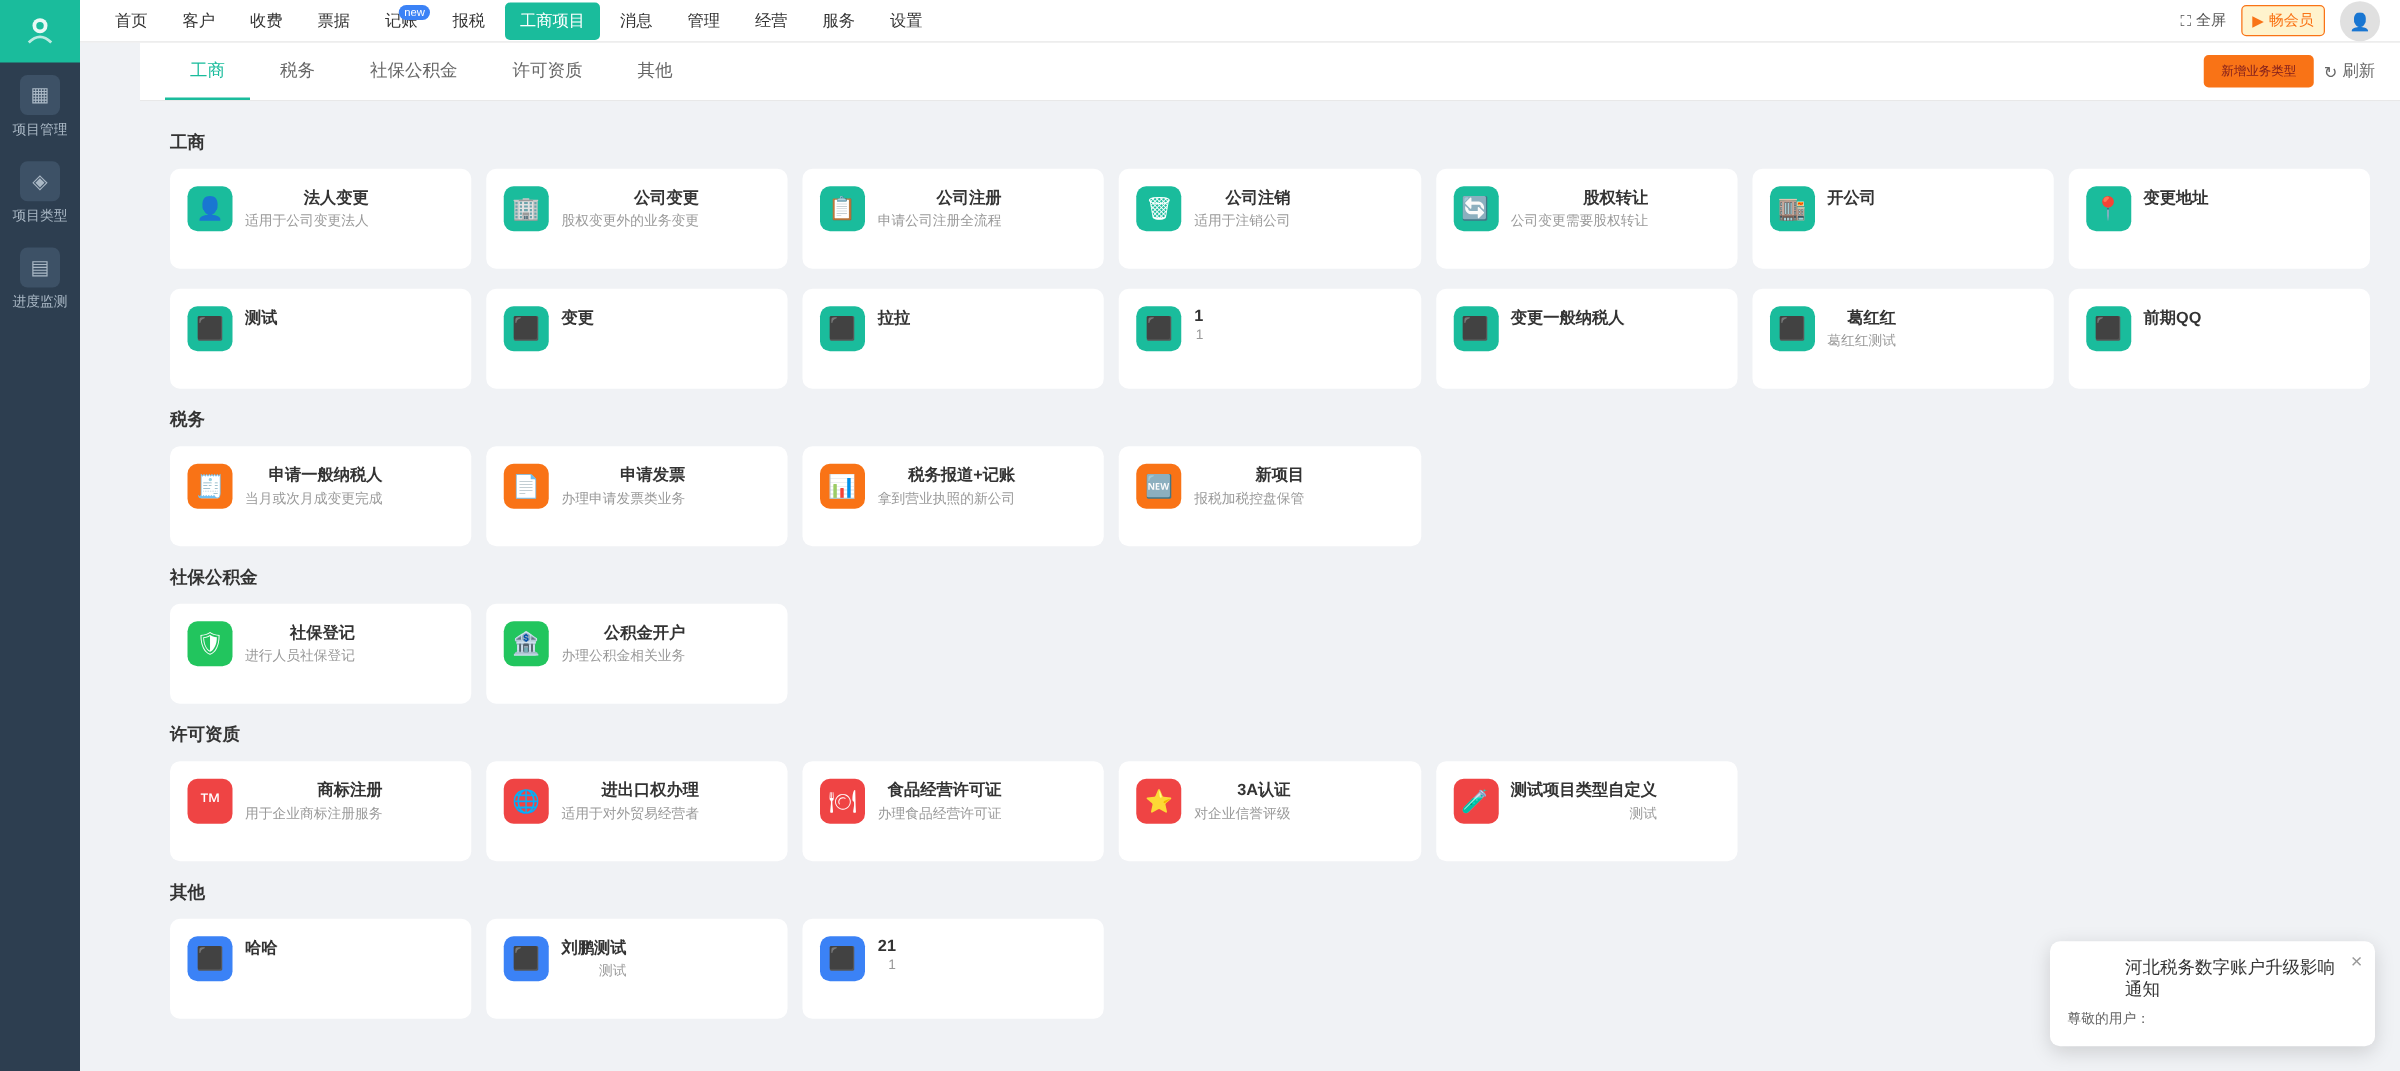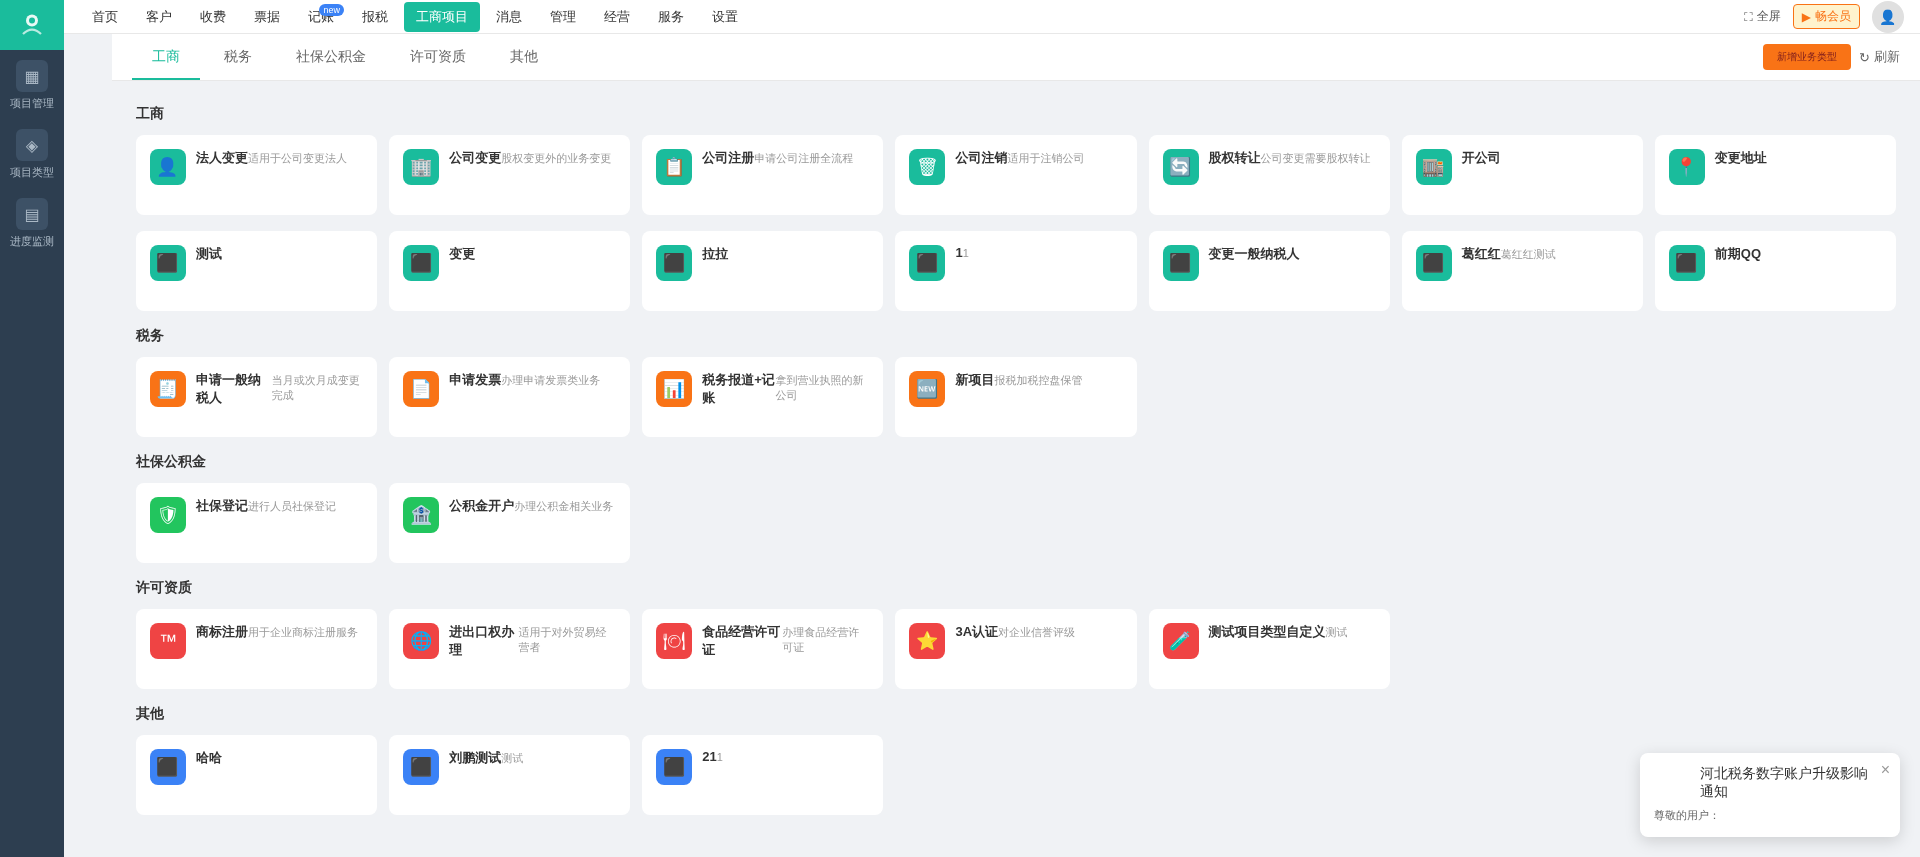--- a/index.html
+++ b/index.html
@@ -219,20 +219,22 @@
       border-radius: 8px;
       display: flex;
       align-items: center;
       justify-content: center;
       font-size: 18px;
       color: #fff;
       flex-shrink: 0;
     }
     .card-title-wrap {
       display: flex;
+      flex-direction: column;
+      align-items: flex-end;
     }
     .card-title {
       font-size: 13px;
       font-weight: 600;
       color: #333;
     }
     .card-subtitle {
       font-size: 11px;
       color: #999;
       margin-top: 2px;

